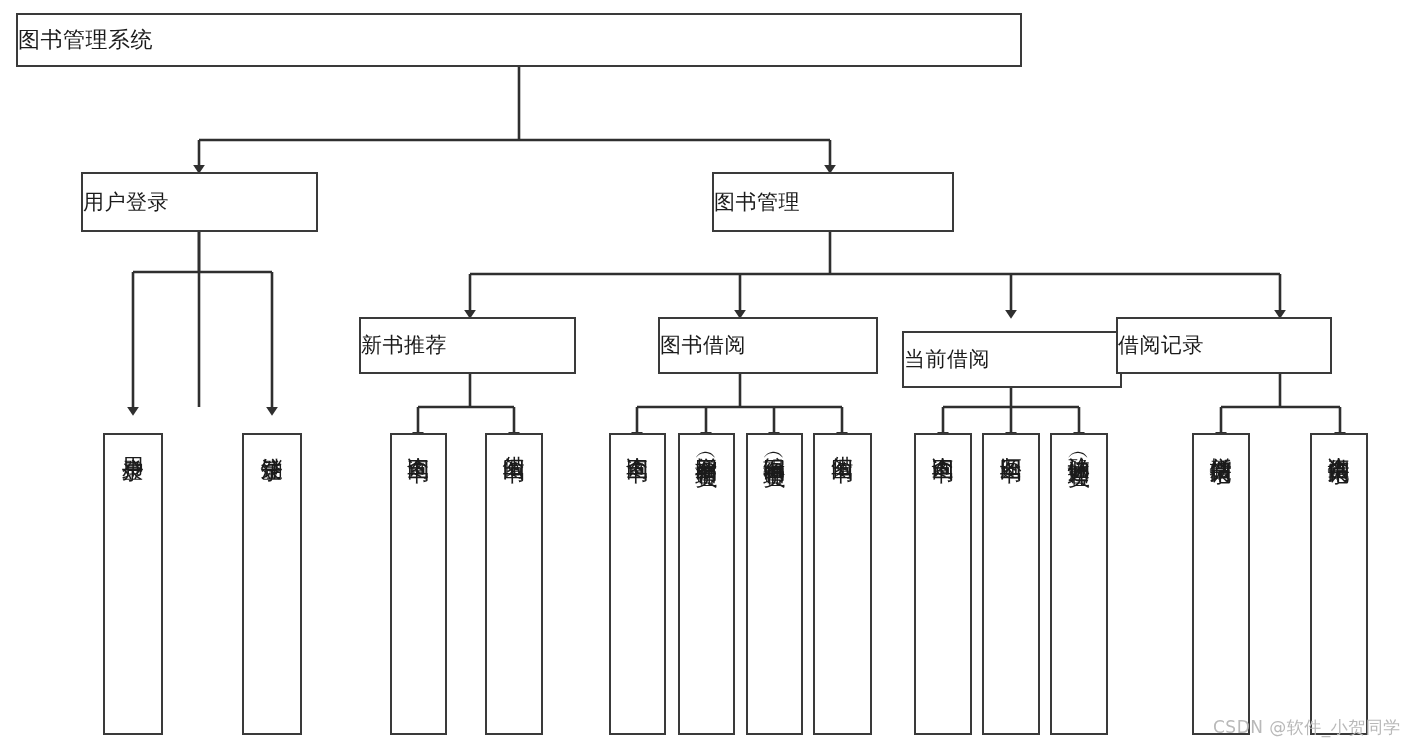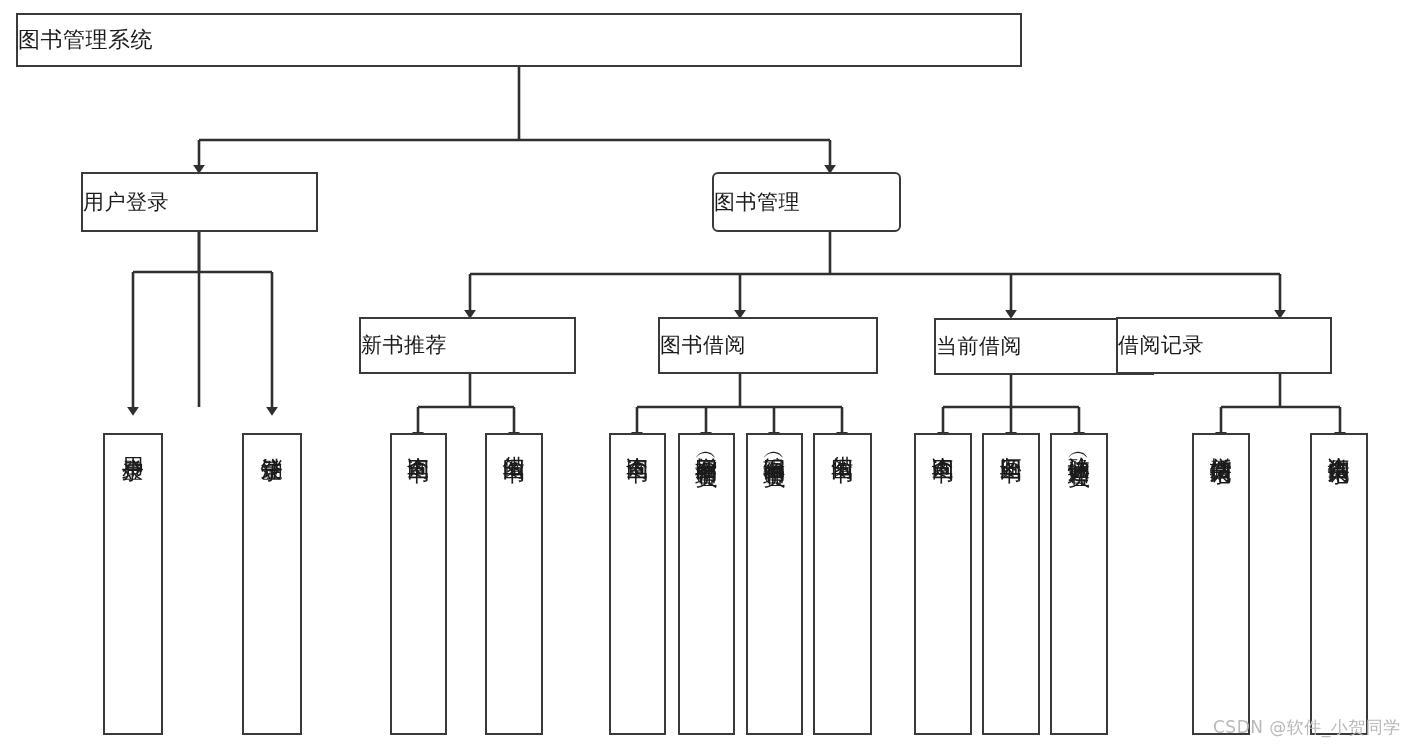--- a/index.html
+++ b/index.html
@@ -132,31 +132,31 @@
     </g>
   </svg>
 
   <div class="node h root" style="left:16px; top:13px; width:1006px; height:54px;">
     <span class="label">图书管理系统</span>
   </div>
 
   <div class="node h" style="left:81px; top:172px; width:237px; height:60px;">
     <span class="label">用户登录</span>
   </div>
-  <div class="node h" style="left:712px; top:172px; width:189px; height:60px;border-radius:6px;">
+  <div class="node h" style="left:712px; top:172px; width:242px; height:60px;">
     <span class="label">图书管理</span>
   </div>
 
   <div class="node h" style="left:359px; top:317px; width:217px; height:57px;">
     <span class="label">新书推荐</span>
   </div>
   <div class="node h" style="left:658px; top:317px; width:220px; height:57px;">
     <span class="label">图书借阅</span>
   </div>
-  <div class="node h" style="left:902px; top:318px; width:220px; height:57px;margin-left:32px;">
+  <div class="node h" style="left:902px; top:331px; width:220px; height:57px;">
     <span class="label">当前借阅</span>
   </div>
   <div class="node h" style="left:1116px; top:317px; width:216px; height:57px;">
     <span class="label">借阅记录</span>
   </div>
 
   <div class="node v" style="left:103px; top:433px; width:60px; height:302px;">
     <span class="label">用户登录</span>
   </div>
   <div class="node v" style="left:242px; top:433px; width:60px; height:302px;">

